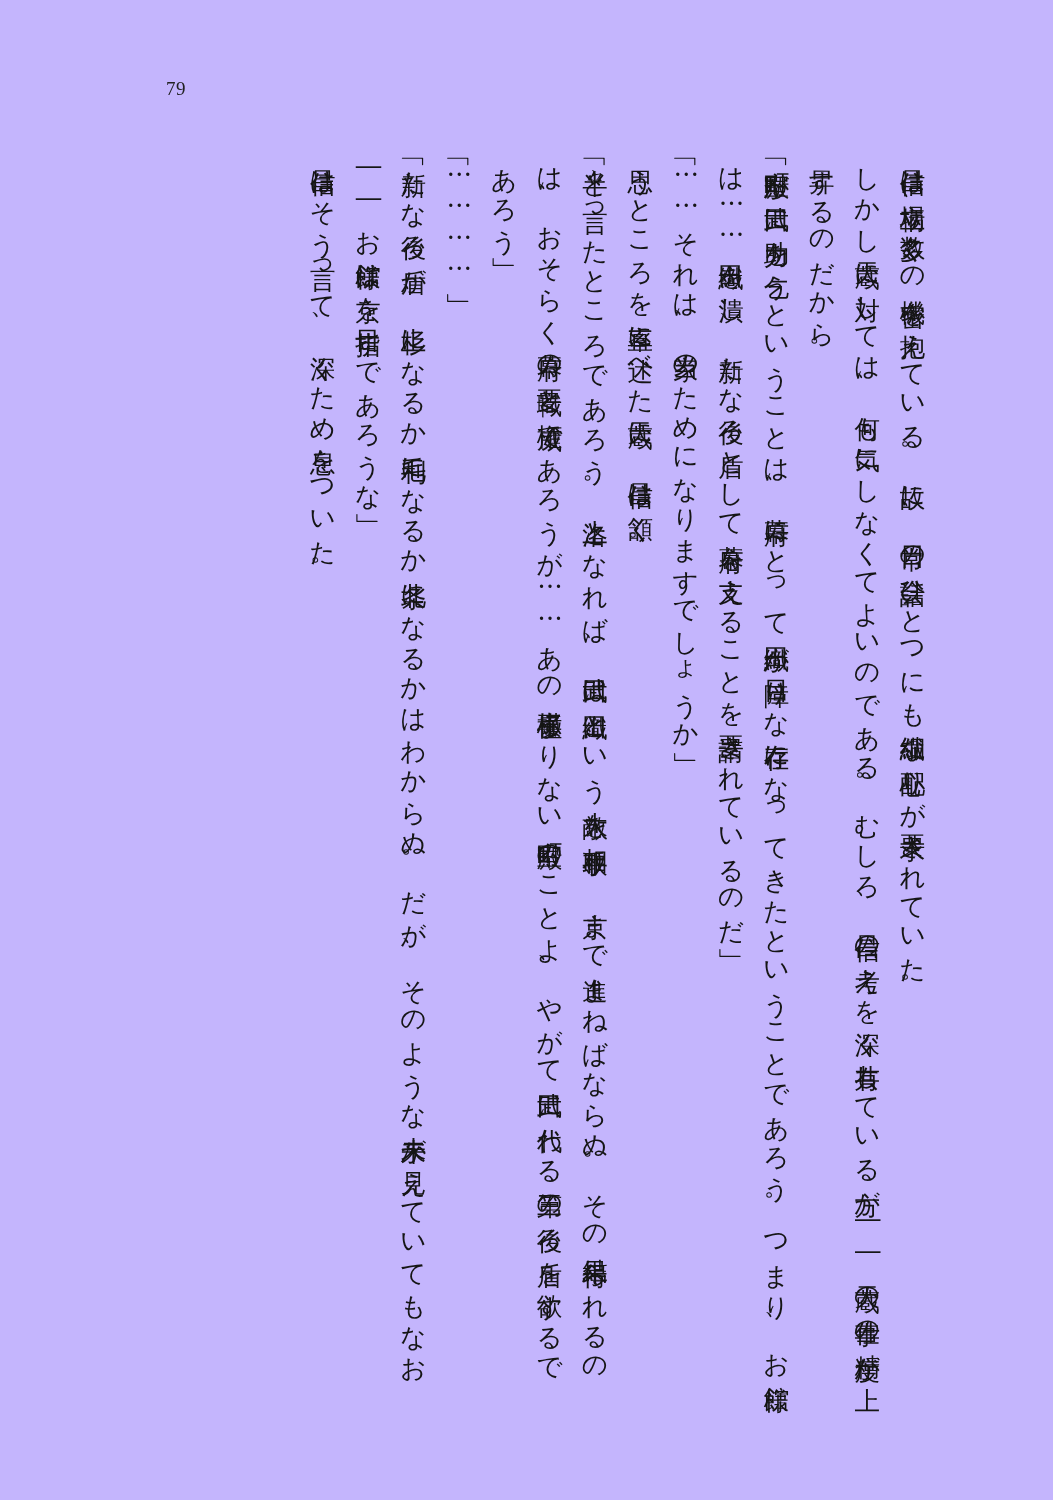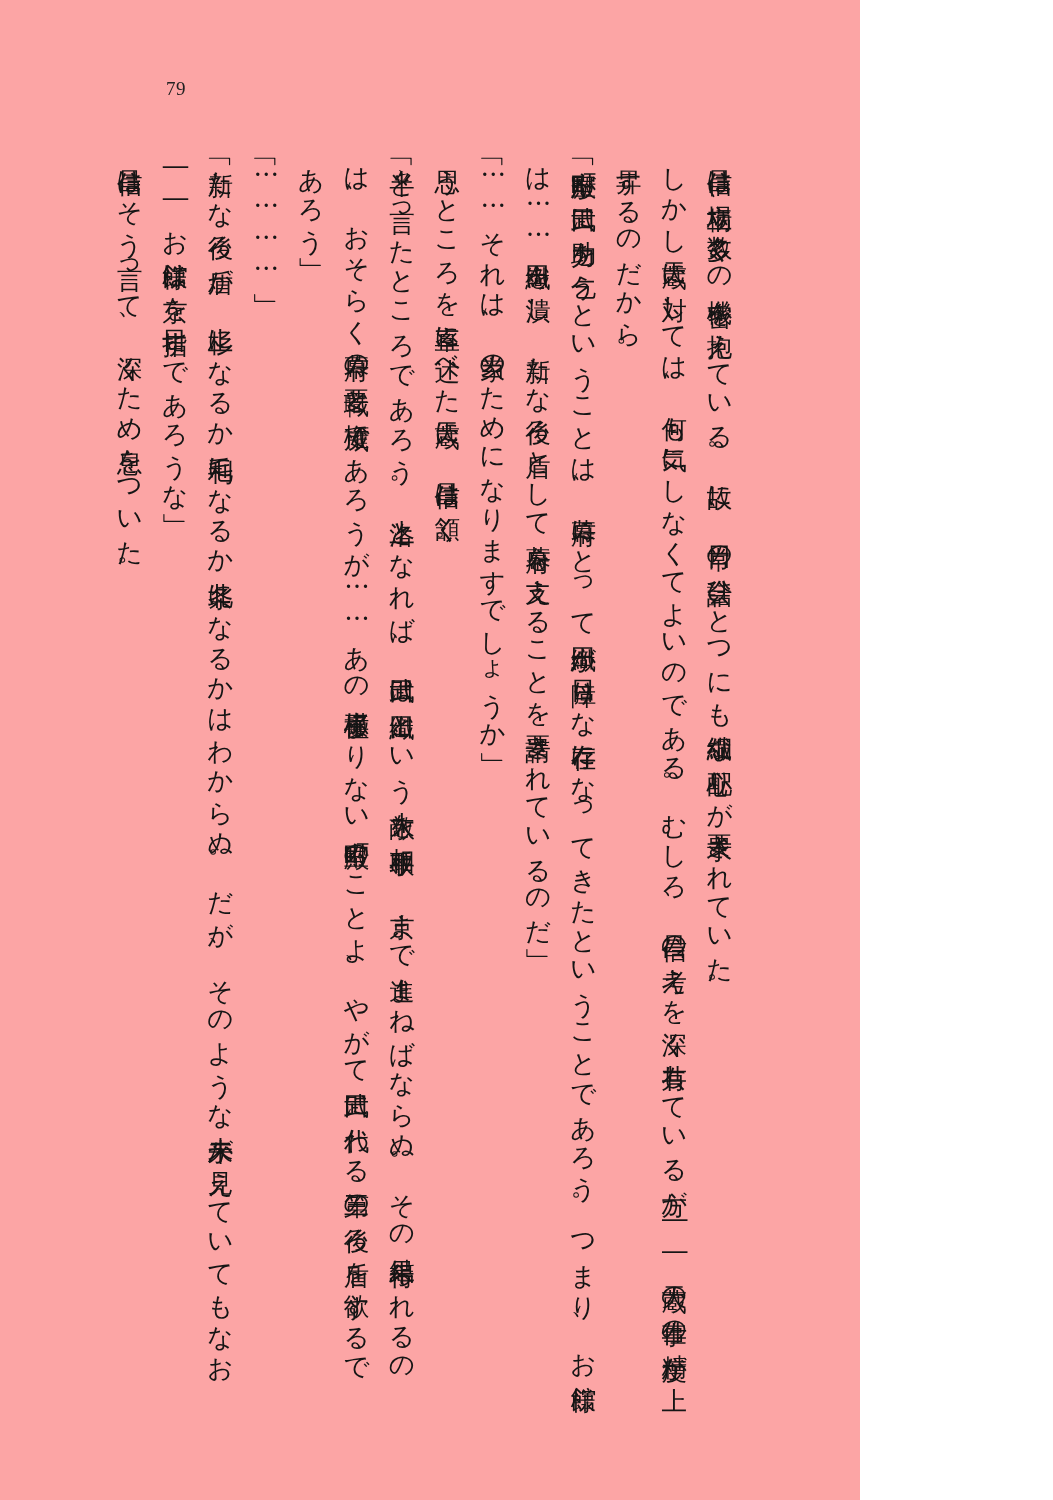--- a/index.html
+++ b/index.html
@@ -2,23 +2,23 @@
 <html><head>
 <meta charset="utf-8">
 <style>
   html, body {
     margin: 0;
     padding: 0;
     background: #ffffff;
   }
   .page {
     position: relative;
-    width: 860px;
+    width: 1053px;
     height: 1500px;
-    background: #fca5a5;
+    background: #c4b5fd;
     overflow: hidden;
     font-family: "Liberation Serif", "DejaVu Serif", serif;
     color: #151515;
   }
   .page-number {
     position: absolute;
     top: 78px;
     left: 166px;
     font-size: 19px;
     letter-spacing: 0.5px;

